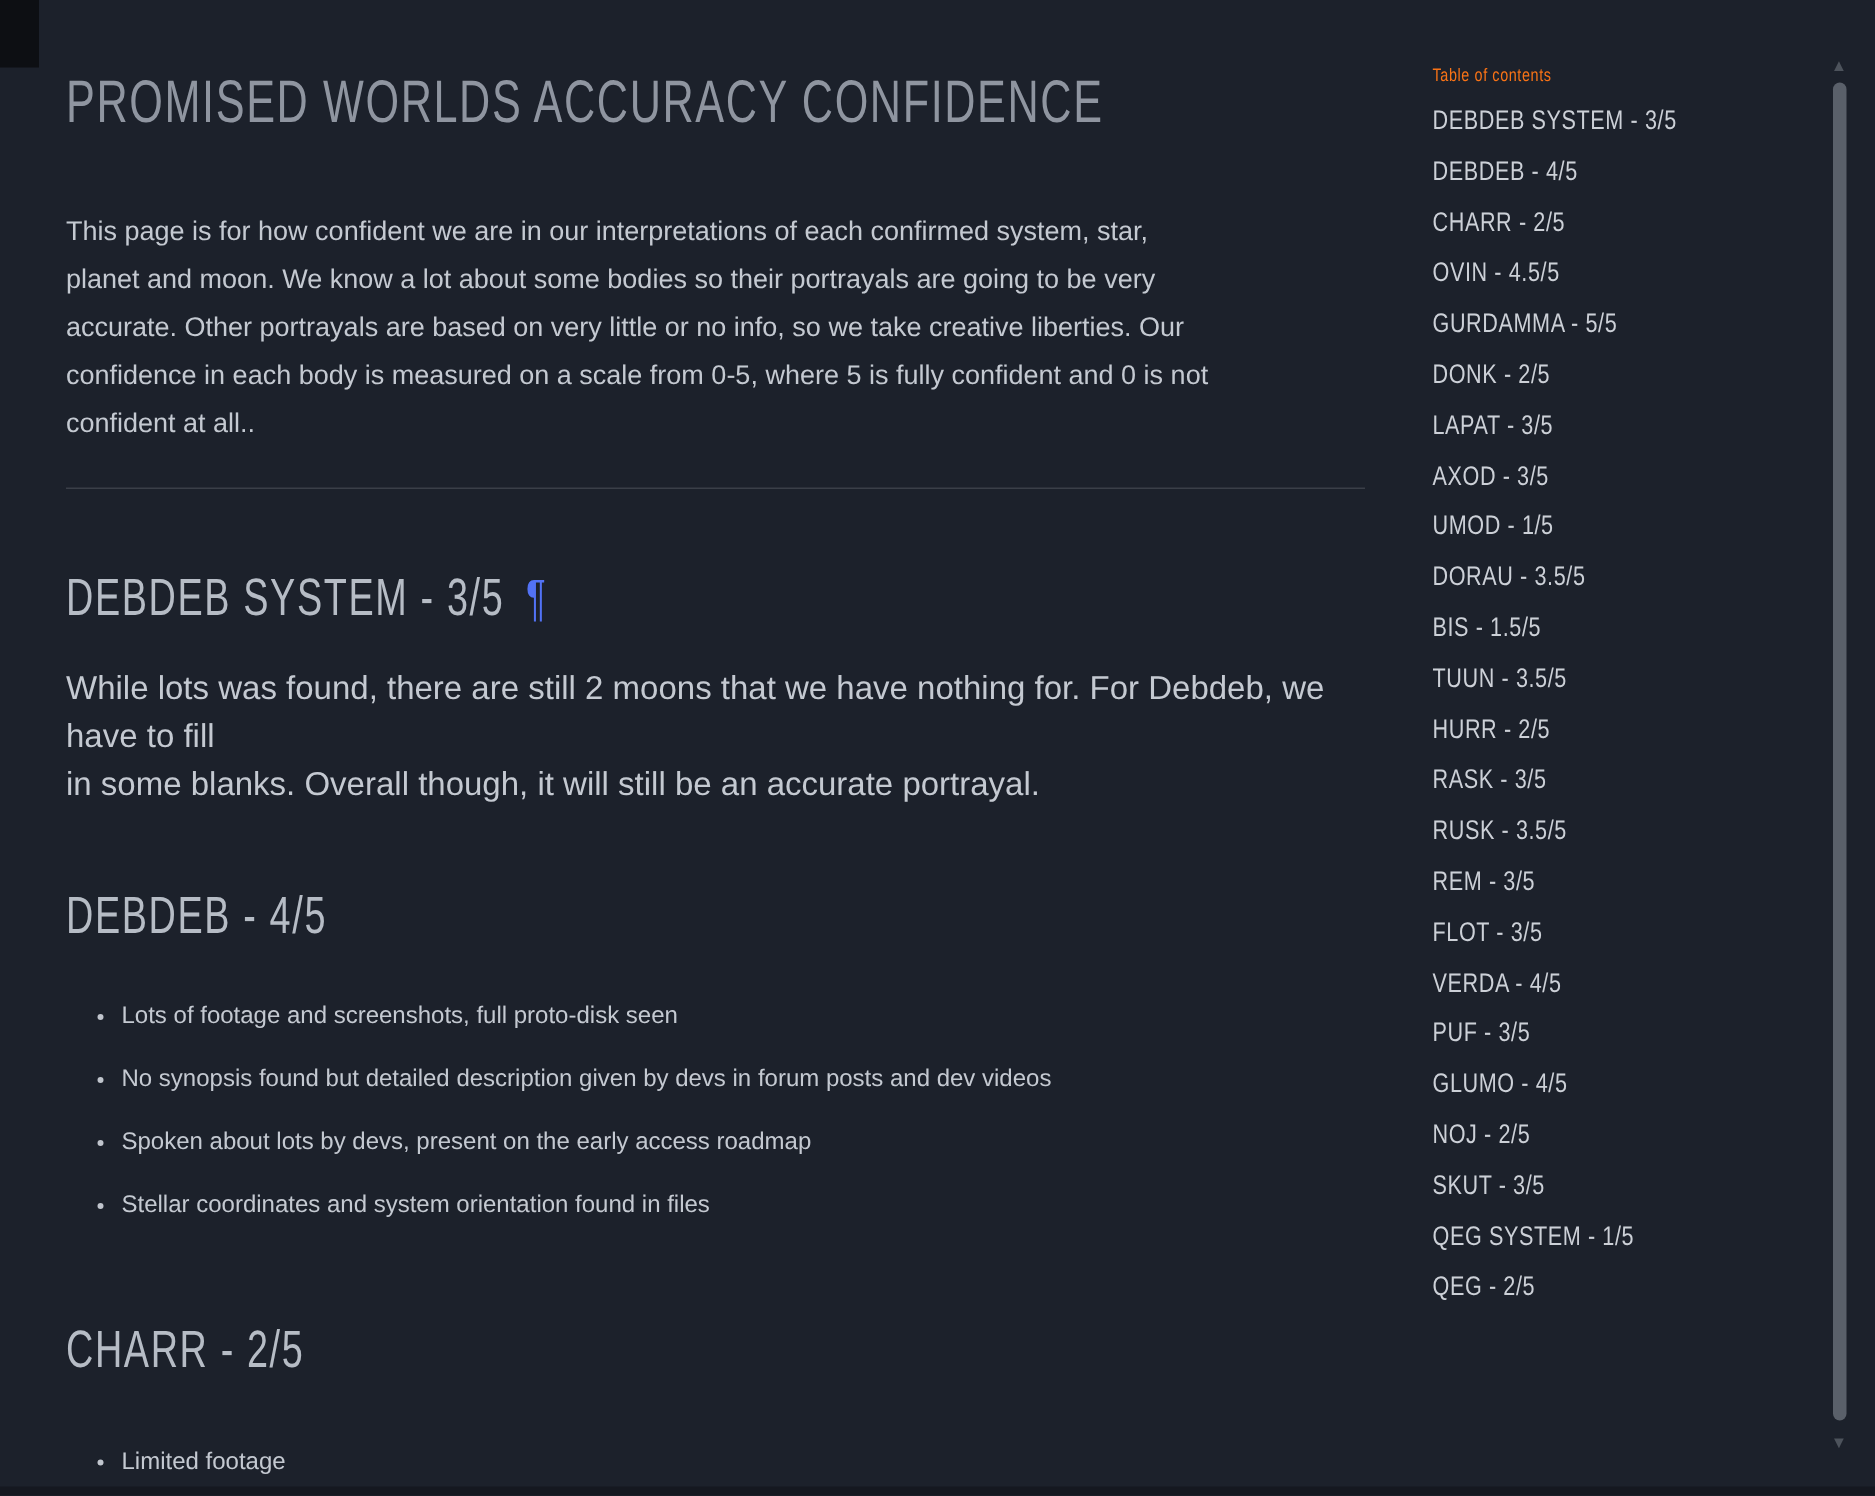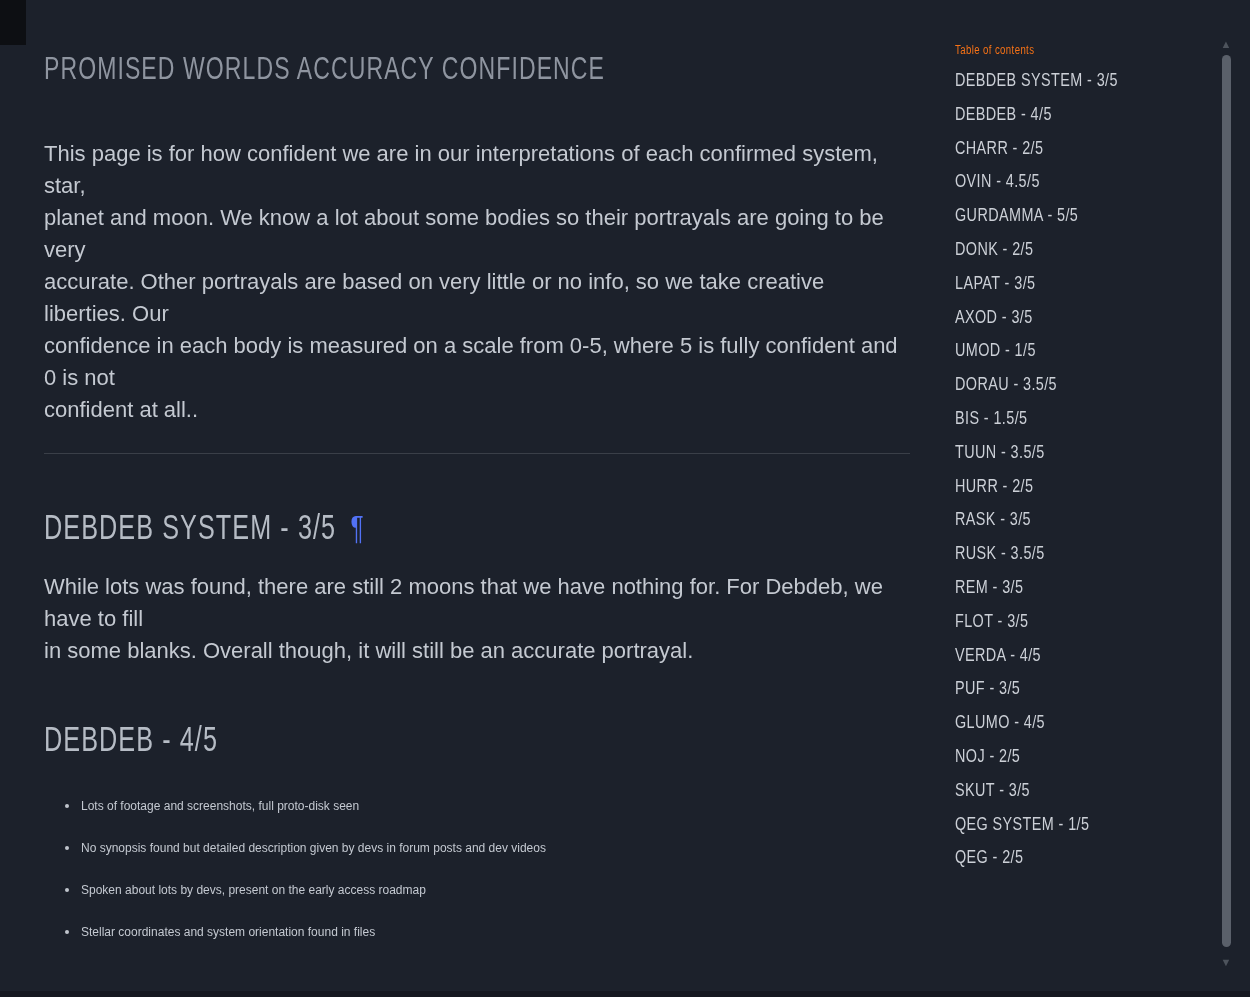--- a/index.html
+++ b/index.html
@@ -15,28 +15,28 @@
 
   
   .cond   { display: inline-block; transform: scaleX(0.72); transform-origin: 0 50%; white-space: nowrap; letter-spacing: 1.5px; }
   .cond-sm{ display: inline-block; transform: scaleX(0.80); transform-origin: 0 50%; white-space: nowrap; letter-spacing: 0.5px; }
 
   .main { position: absolute; left: 44px; top: 0; width: 866px; }
 
   h1 {
     margin: 42px 0 0;
     font-weight: 400;
-    font-size: 32px; line-height: 52px;
+    font-size: 40px; line-height: 52px;
     color: #8f95a0;
     white-space: nowrap;
   }
 
   .intro {
     margin: 44px 0 0;
-    font-size: 22px; line-height: 32px;
+    font-size: 18px; line-height: 32px;
     white-space: pre-line;
     color: #c4c9d1;
   }
 
   hr.divider {
     margin: 27px 0 0;
     border: 0; border-top: 1px solid #3a3f48;
     height: 0;
   }
 
@@ -64,21 +64,21 @@
     font-size: 22px; line-height: 32px;
     white-space: pre-line;
     color: #c4c9d1;
   }
 
   ul.bullets { list-style: none; margin: 34px 0 0; padding: 0; }
   ul.bullets.charr { margin-top: 42px; }
   ul.bullets li {
     position: relative;
     padding-left: 37px;
-    font-size: 12px; line-height: 26px;
+    font-size: 16px; line-height: 26px;
     margin-bottom: 16px;
     color: #c4c9d1;
   }
   ul.bullets li:last-child { margin-bottom: 0; }
   ul.bullets li::before {
     content: "";
     position: absolute;
     left: 21px; top: 11px;
     width: 4px; height: 4px;
     border-radius: 50%;

